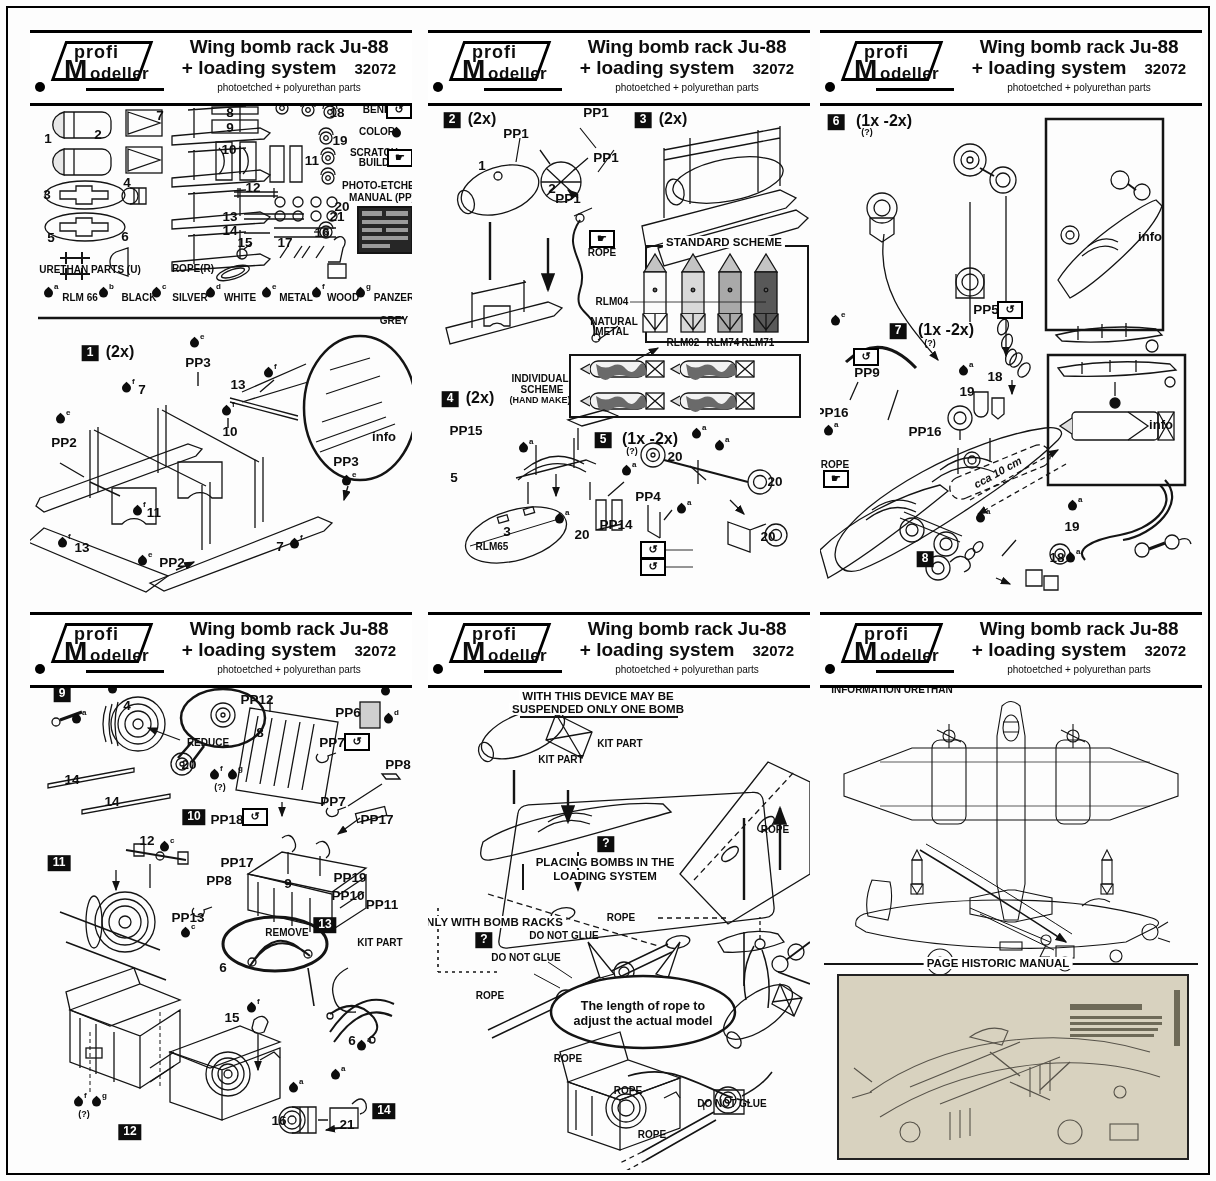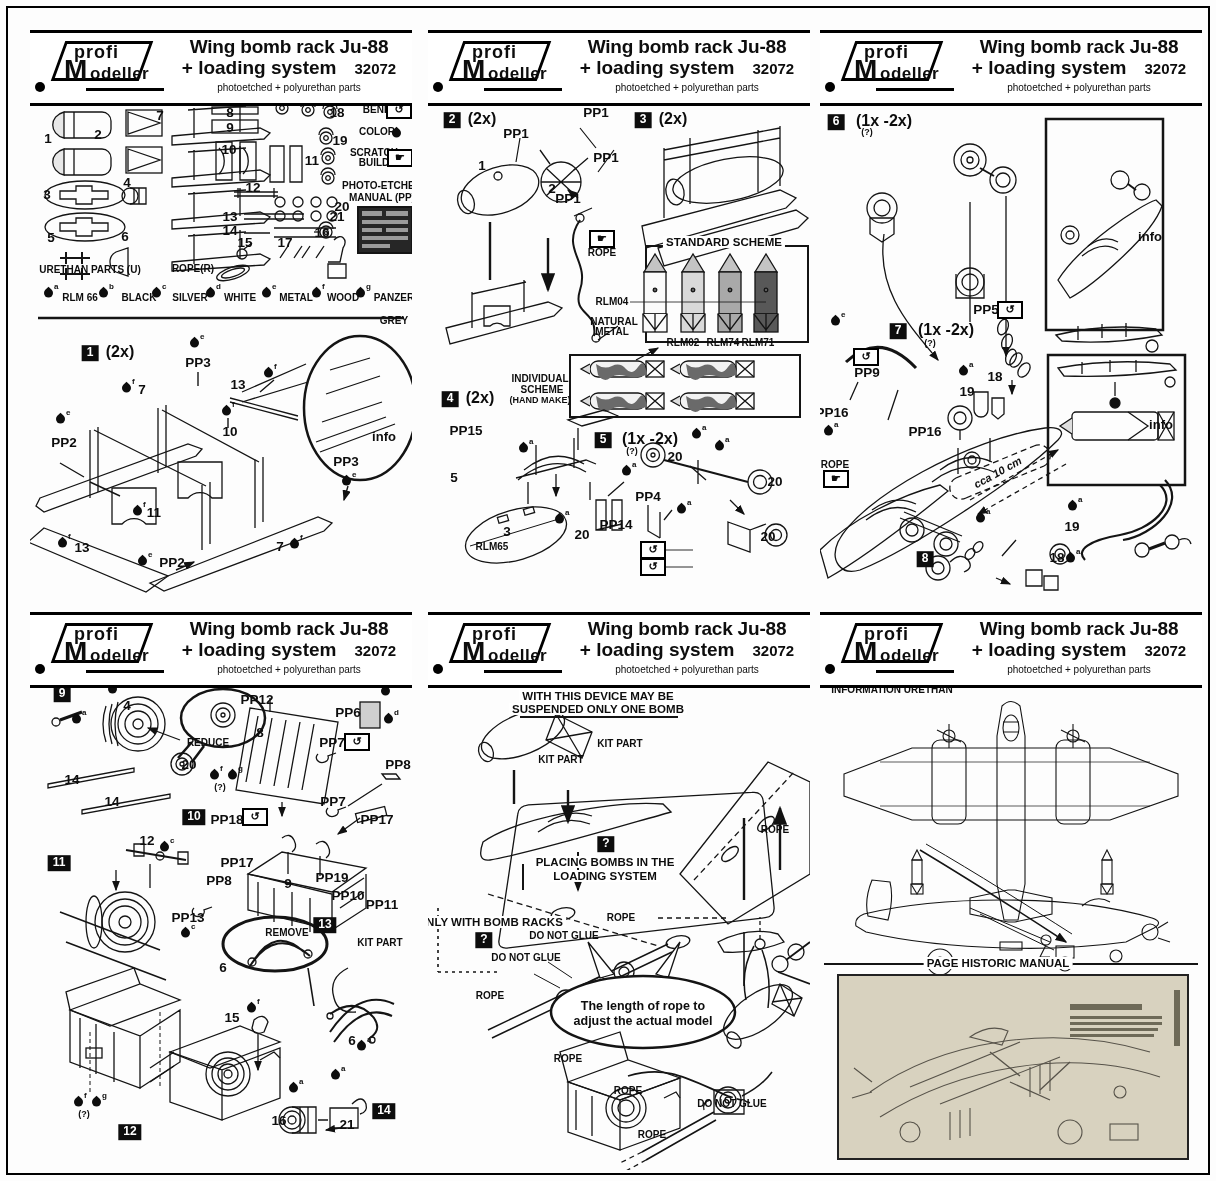--- a/index.html
+++ b/index.html
@@ -728,21 +728,21 @@
         <span class="drop-sup">c</span>
       </span>
       <span class="lbl k-pp" style="left: 158px; top: 306px;">PP13</span>
       <span class="lbl k-drop" style="left: 157px; top: 320px;">
         <span class="drop-shape"></span>
         <span class="drop-sup">c</span>
       </span>
       <span class="lbl k-pp" style="left: 207px; top: 251px;">PP17</span>
       <span class="lbl k-pp" style="left: 189px; top: 269px;">PP8</span>
       <span class="lbl k-num" style="left: 258px; top: 272px;">9</span>
-      <span class="lbl k-pp" style="left: 302px; top: 266px;">PP19</span>
+      <span class="lbl k-pp" style="left: 320px; top: 266px;">PP19</span>
       <span class="lbl k-pp" style="left: 318px; top: 284px;">PP10</span>
       <span class="lbl k-pp" style="left: 352px; top: 293px;">PP11</span>
       <span class="lbl k-badge" style="left: 295px; top: 313px;">13</span>
       <span class="lbl k-sm" style="left: 257px; top: 321px;">REMOVE</span>
       <span class="lbl k-num" style="left: 193px; top: 356px;">6</span>
       <span class="lbl k-sm" style="left: 350px; top: 331px;">KIT PART</span>
       <span class="lbl k-num" style="left: 202px; top: 406px;">15</span>
       <span class="lbl k-drop" style="left: 223px; top: 395px;">
         <span class="drop-shape"></span>
         <span class="drop-sup">f</span>

